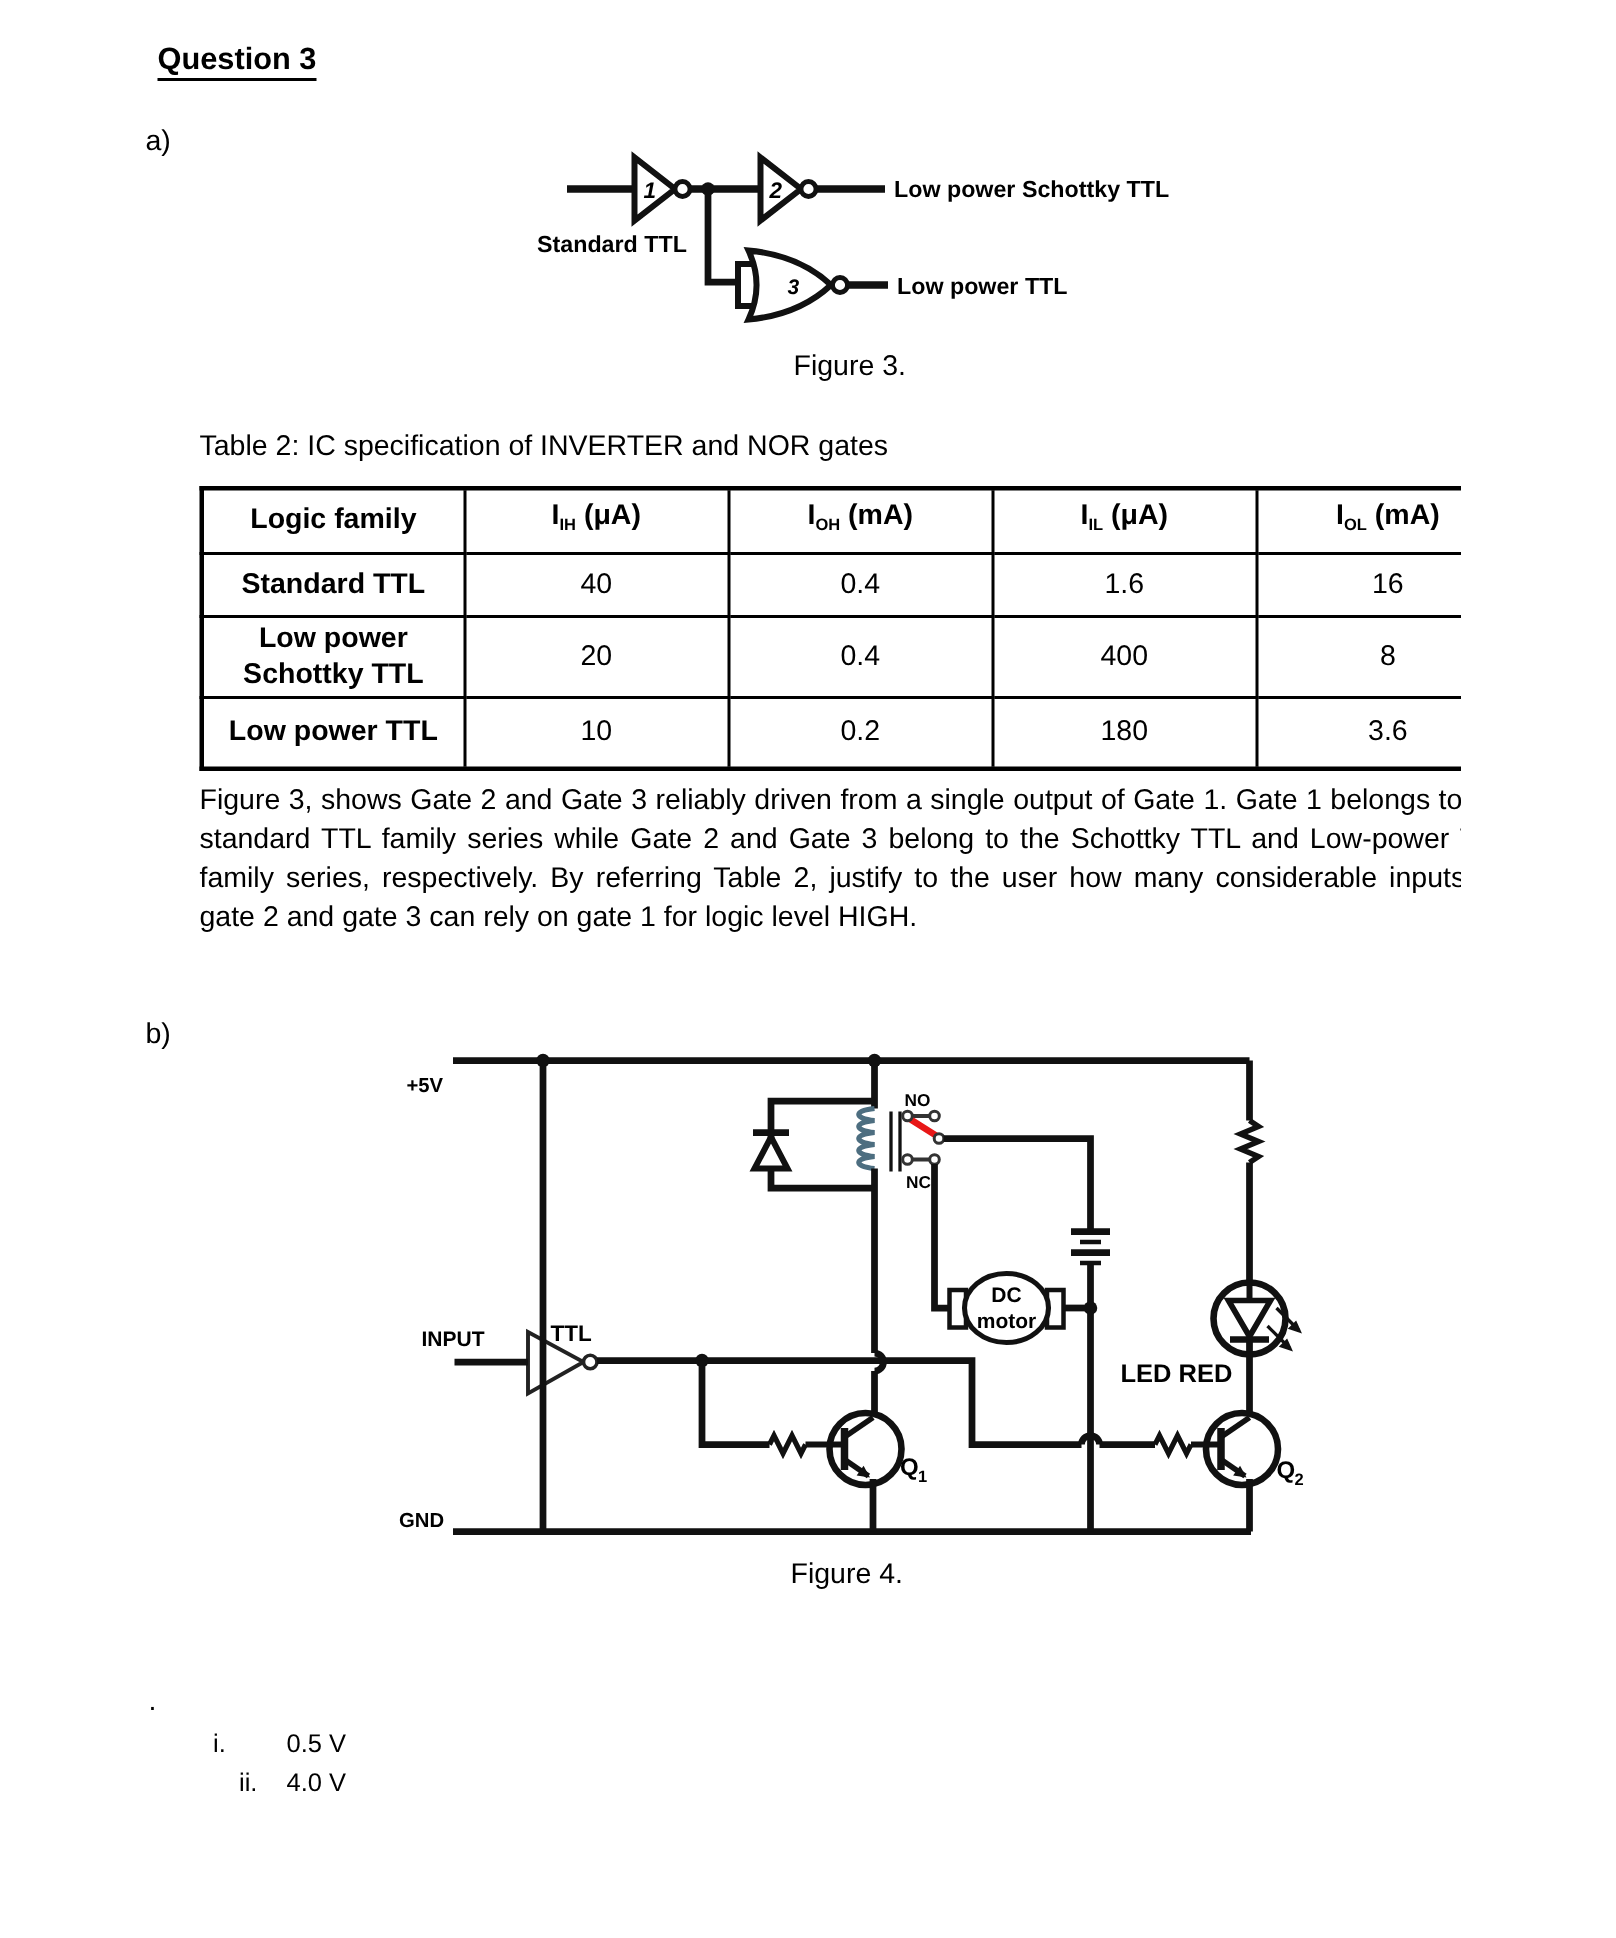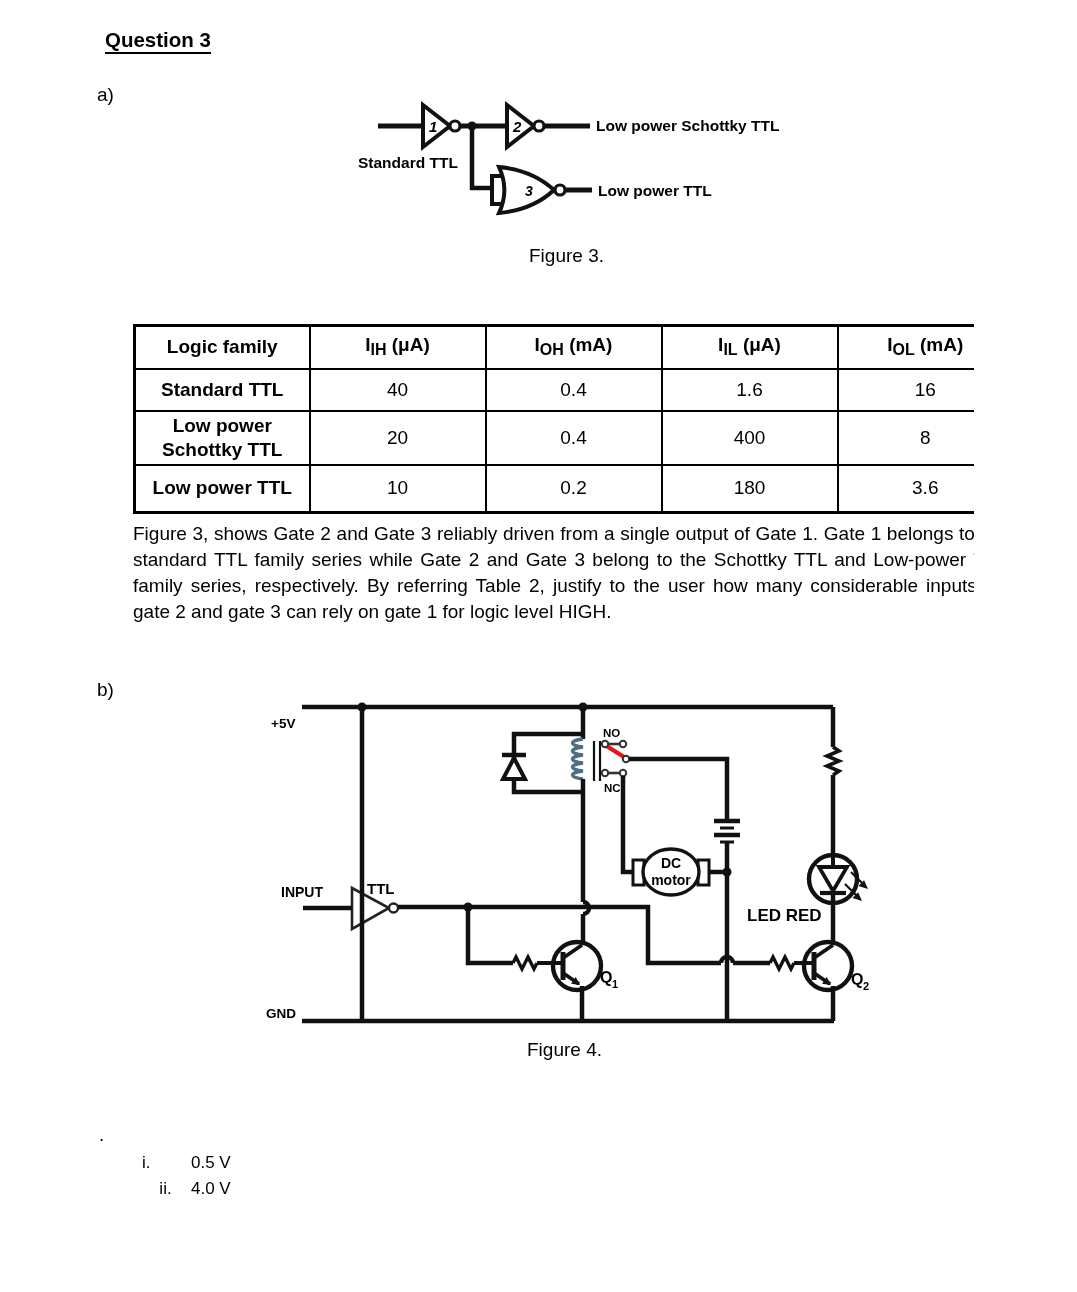--- a/index.html
+++ b/index.html
@@ -21,21 +21,21 @@
     border-collapse:collapse; table-layout:fixed; width:879px;
     font-size:19px;
   }
   table.spec th, table.spec td {
     border:2px solid #000; text-align:center; vertical-align:middle;
     padding:2px 4px; line-height:24px;
   }
   table.spec { border:3px solid #000; }
   table.spec th { font-weight:bold; }
   table.spec td.fam { font-weight:bold; }
-  table.spec sub { font-size:16px; font-weight:bold; vertical-align:-4px; }
+  table.spec sub { font-size:11px; font-weight:bold; vertical-align:-4px; }
   .hdr-row { height:43px; }
   .r1 { height:42px; }
   .r2 { height:48px; }
   .r3 { height:48px; }
   .listrow { font-size:17px; line-height:26px; }
   .listrow .num { display:inline-block; width:49px; }
   svg text { font-family:"Liberation Sans", sans-serif; }
 </style>
 </head>
 <body>
@@ -69,22 +69,23 @@
     <path d="M 499,167 C 521,169 539,176 554,190 C 539,204 521,211 499,213 C 506,198 506,182 499,167 Z" fill="#fff" stroke="#111" stroke-width="4"></path>
     <circle cx="560" cy="190" r="5" fill="#fff" stroke="#111" stroke-width="3.2"></circle>
     <text x="525" y="196" font-size="14" font-weight="bold" font-style="italic">3</text>
     <path d="M 565,190 H 592" stroke="#111" stroke-width="5" fill="none"></path>
 
     <text x="358" y="168" font-size="15.5" font-weight="bold">Standard TTL</text>
     <text x="596" y="131" font-size="15.5" font-weight="bold">Low power Schottky TTL</text>
     <text x="598" y="196" font-size="15.5" font-weight="bold">Low power TTL</text>
   </svg>
 
-  <div class="abs t19" style="left:529px; top:243px;">Figure 3.</div>
-
+  <div class="abs t19" style="left:529px; top:232px;">Figure 3.</div>
+
+  <div class="abs t19" style="left:133px; top:285px;">Table 2: IC specification of INVERTER and NOR gates</div>
 
   <div class="abs" style="left:133px; top:324px;">
     <table class="spec">
       <colgroup>
           <col style="width:175px">
           <col style="width:176px">
           <col style="width:176px">
           <col style="width:176px">
           <col style="width:176px">
         </colgroup>

